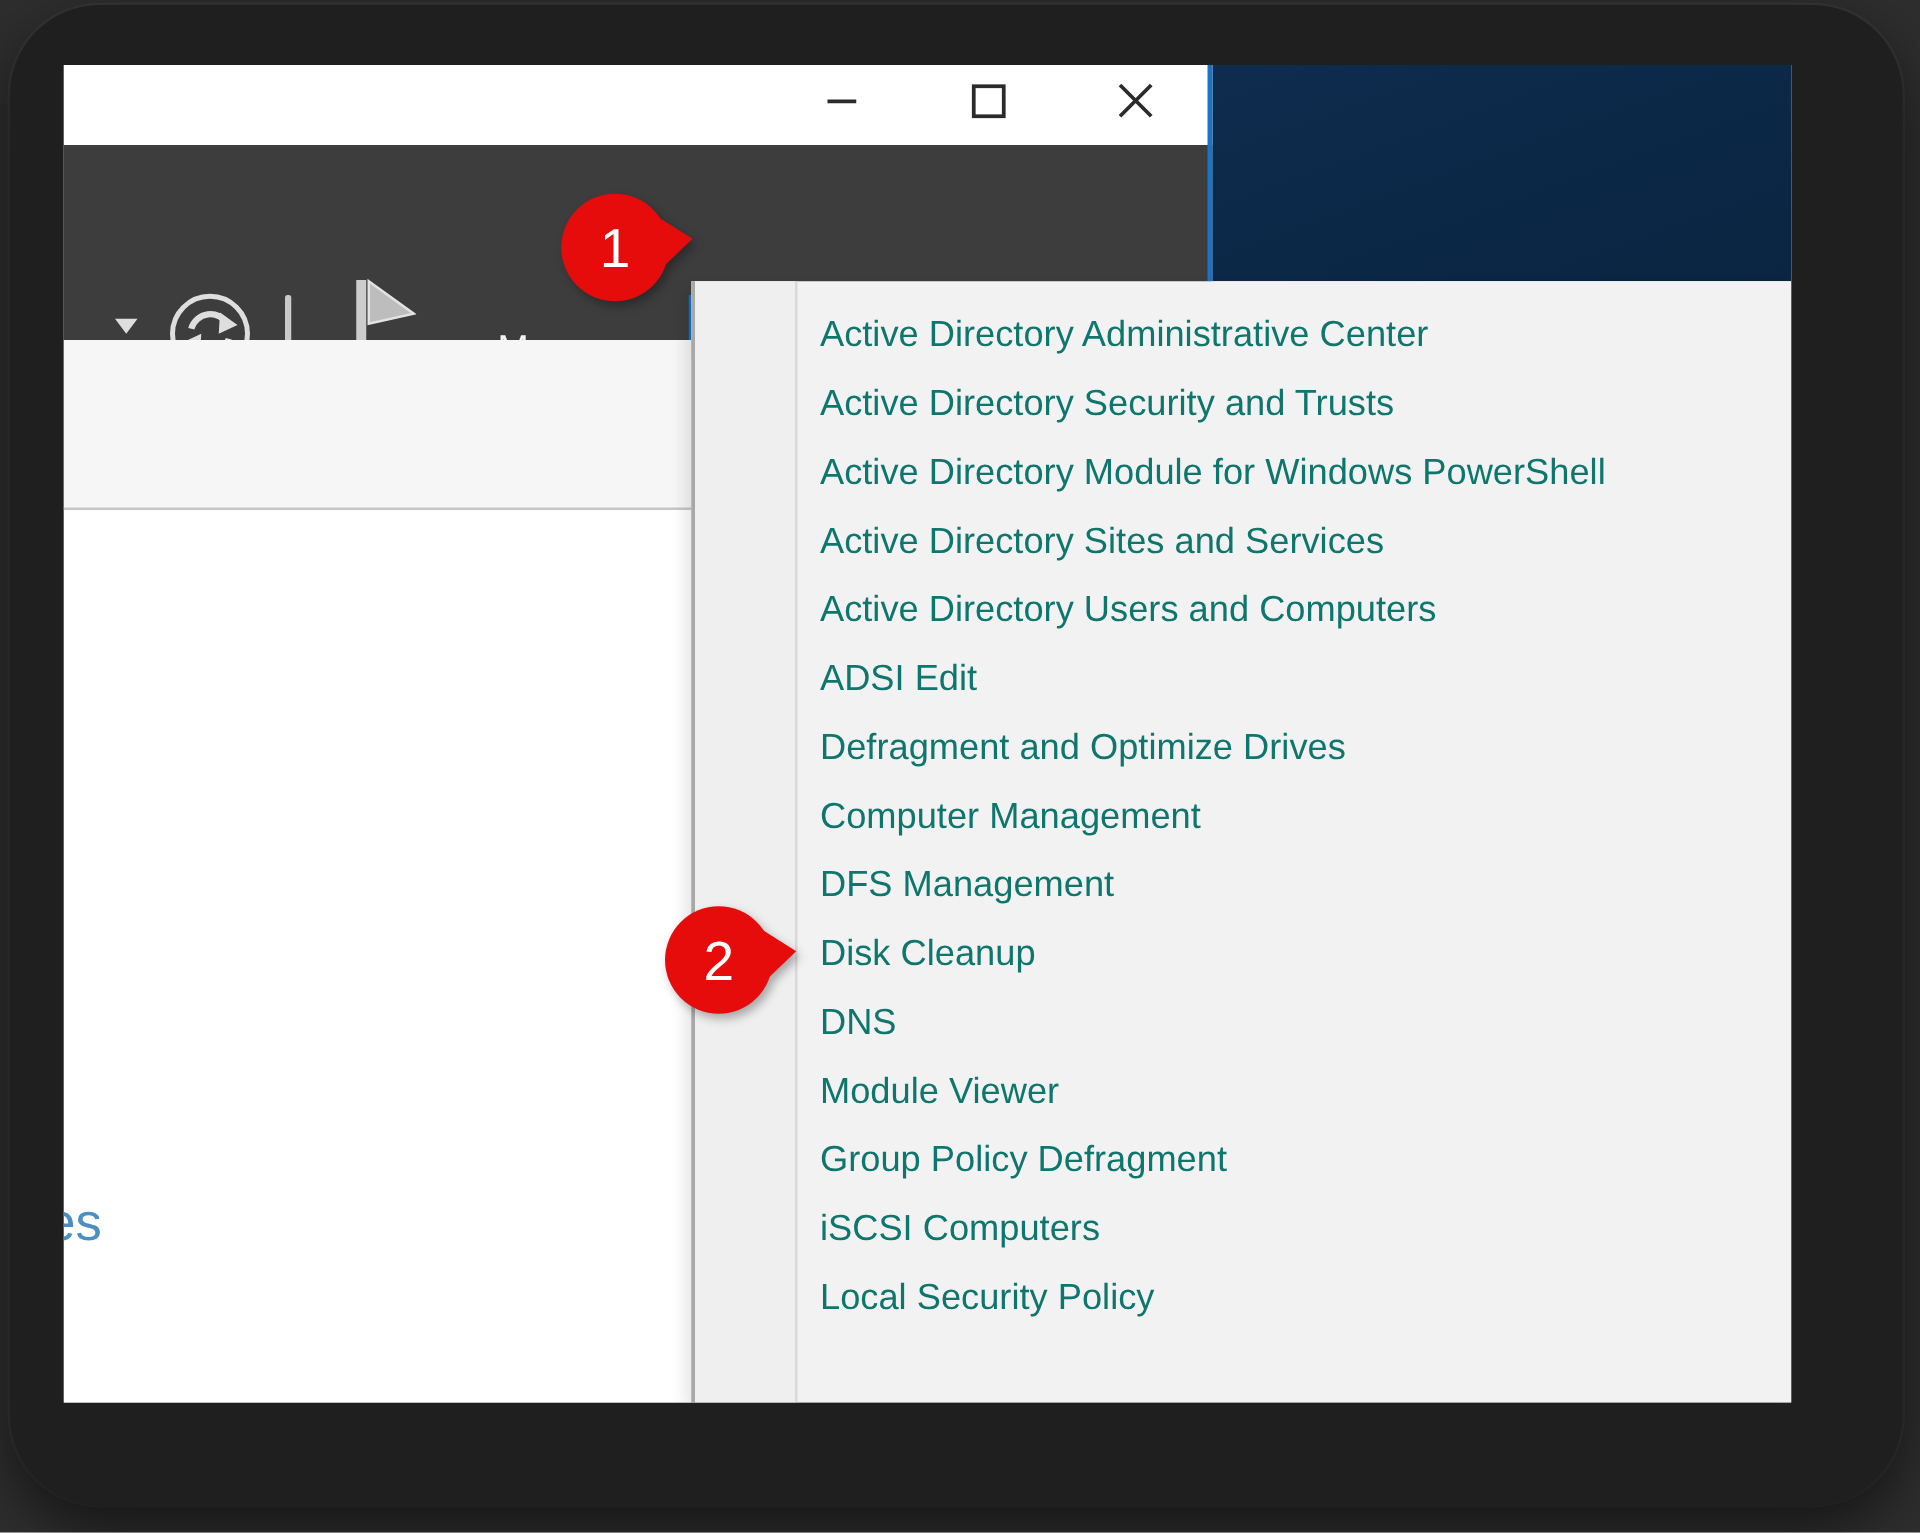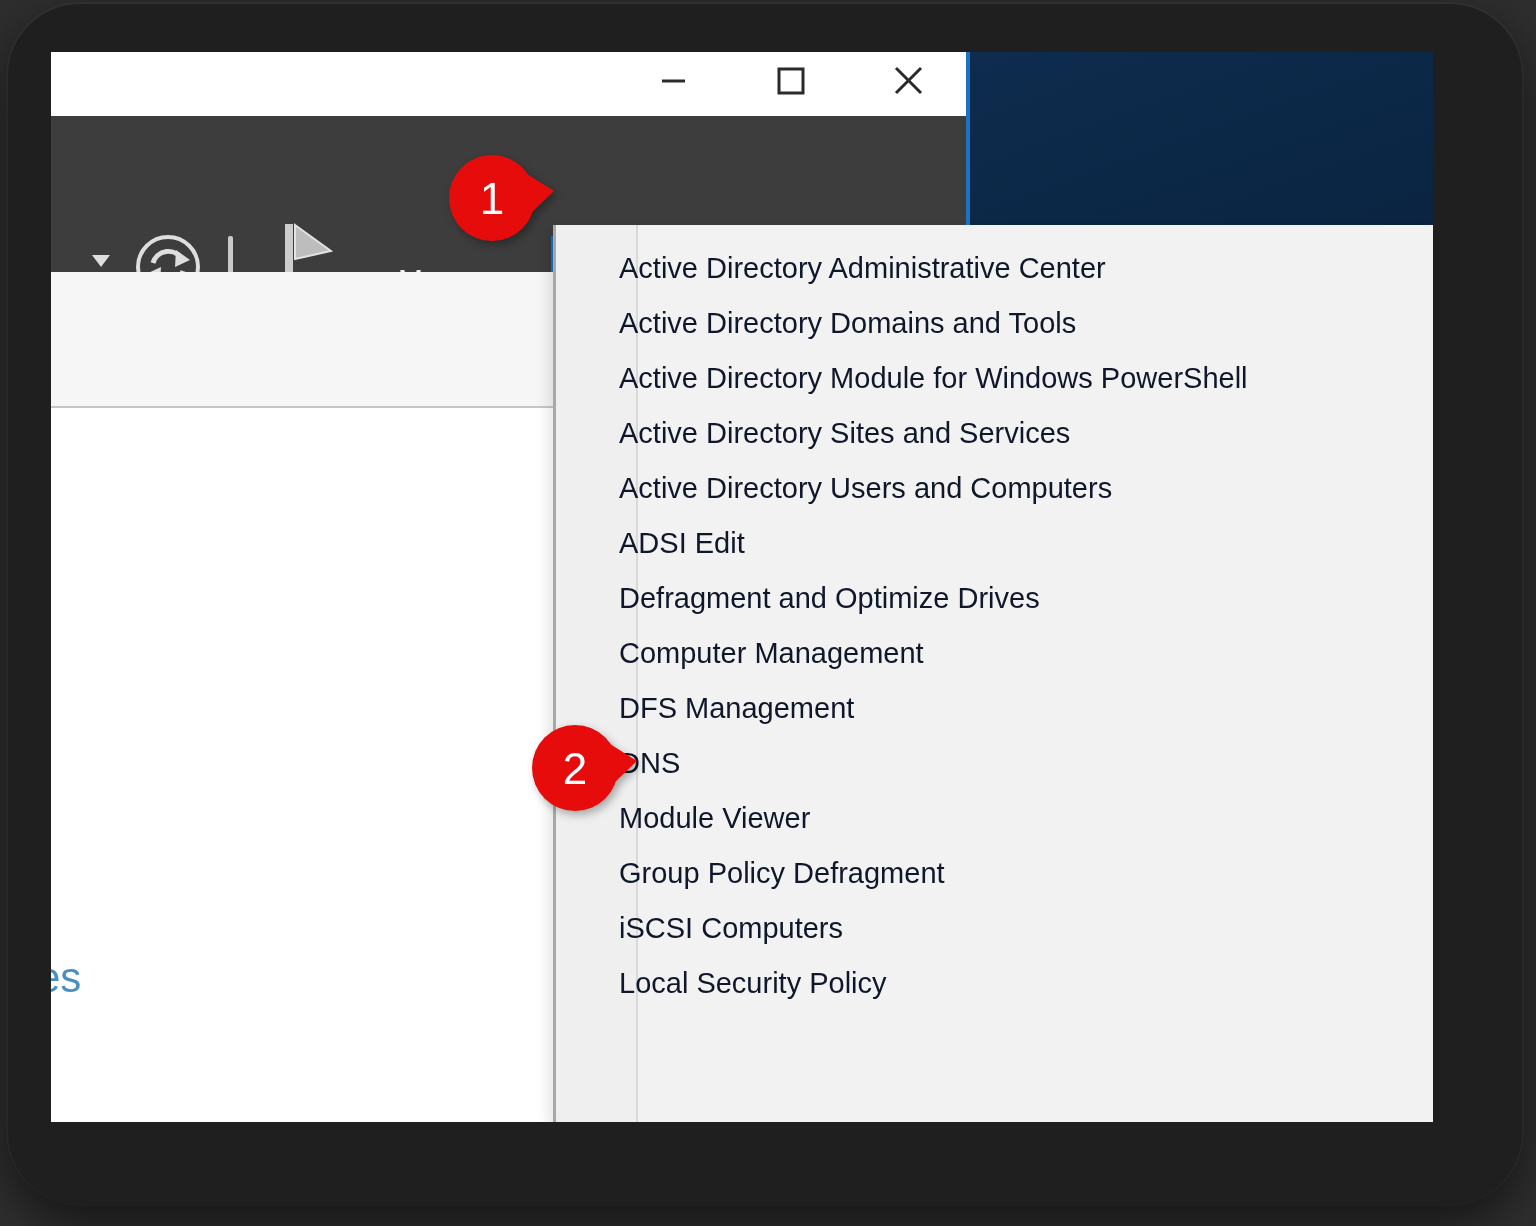--- a/index.html
+++ b/index.html
@@ -62,21 +62,21 @@
   .menu{
     position:absolute;left:502px;top:173px;width:880px;height:897px;
     background:#f2f2f2;border-left:3px solid #a8a8a8;
     box-sizing:border-box;padding-top:16px;
     box-shadow:-5px 5px 12px rgba(0,0,0,.10);
   }
   .menu-gutter{position:absolute;left:0;top:0;bottom:0;width:80px;background:#efefef;}
   .menu-gutter-line{position:absolute;left:80px;top:0;bottom:0;width:2px;background:#d9d9d9;}
   .menu-item{
     position:relative;height:55px;display:flex;align-items:center;
-    padding-left:63px;font-size:29px;color:#0f172a;white-space:nowrap;cursor:default;
+    padding-left:100px;font-size:29px;color:#0f766e;white-space:nowrap;cursor:default;
   }
   
   .balloon{position:absolute;filter:drop-shadow(3px 4px 4px rgba(0,0,0,.30));}
   .balloon text{
     font-family:"Liberation Sans","DejaVu Sans",sans-serif;
     font-size:44px;fill:#ffffff;
   }
 </style>
 </head>
 <body>
@@ -129,28 +129,29 @@
     <div class="wizard">
       <div class="wizard-header"></div>
       <a class="partial-link">es</a>
     </div>
 
     <div class="menu">
       <div class="menu-gutter"></div>
       <div class="menu-gutter-line"></div>
 
       <div class="menu-item">Active Directory Administrative Center</div>
-      <div class="menu-item">Active Directory Domains and Tools</div>
+      <div class="menu-item">Active Directory Security and Trusts</div>
       <div class="menu-item">Active Directory Module for Windows PowerShell</div>
       <div class="menu-item">Active Directory Sites and Services</div>
       <div class="menu-item">Active Directory Users and Computers</div>
       <div class="menu-item">ADSI Edit</div>
       <div class="menu-item">Defragment and Optimize Drives</div>
       <div class="menu-item">Computer Management</div>
       <div class="menu-item">DFS Management</div>
+      <div class="menu-item">Disk Cleanup</div>
       <div class="menu-item">DNS</div>
       <div class="menu-item">Module Viewer</div>
       <div class="menu-item">Group Policy Defragment</div>
       <div class="menu-item">iSCSI Computers</div>
       <div class="menu-item">Local Security Policy</div>
     </div>
 
     <svg class="balloon" style="left:391px;top:91px;" width="130" height="110" viewBox="0 0 130 110">
       <polygon points="58,14 112,48 64,94" fill="#e60c0c"></polygon>
       <circle cx="50" cy="55" r="43" fill="#e60c0c"></circle>

